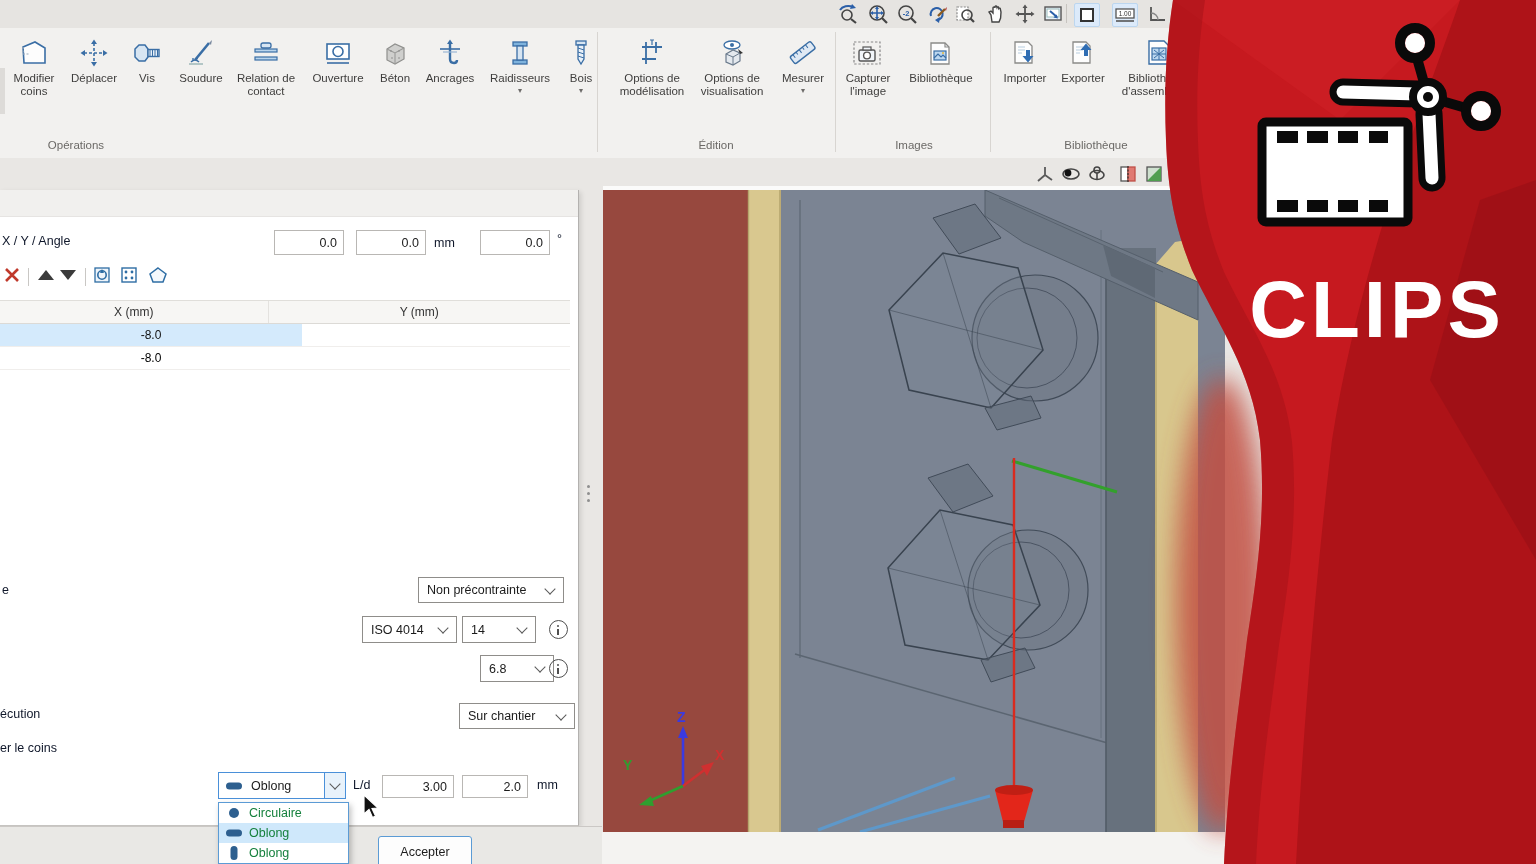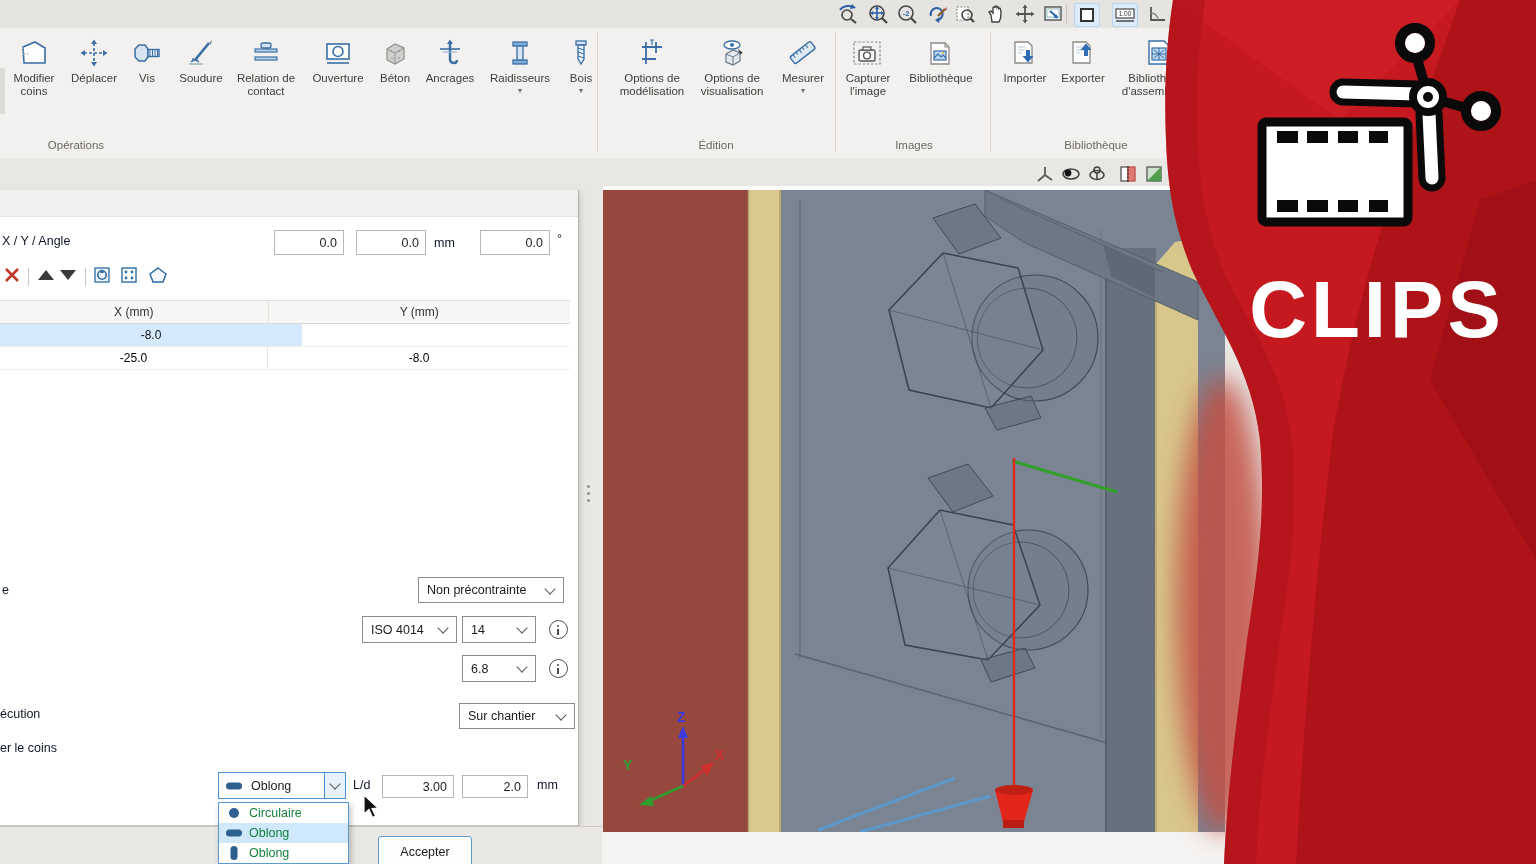--- a/index.html
+++ b/index.html
@@ -503,42 +503,41 @@
 
   <div class="tbl">
     <div class="hdr">
       <div class="cx">X (mm)</div>
       <div class="cy">Y (mm)</div>
     </div>
     <div class="row">
       <div class="cell cy sely">-8.0</div>
     </div>
     <div class="row">
-      <div class="cell cx">-25.0</div>
       <div class="cell cy">-8.0</div>
     </div>
   </div>
 
   <div class="lbl" style="left:2px;top:393px">e</div>
   <div class="cmb" style="left:418px;top:387px;width:146px;height:26px">
     <span class="val">Non précontrainte</span>
       <span class="chv"></span>
   </div>
 
   <div class="cmb" style="left:362px;top:426px;width:95px;height:27px">
     <span class="val">ISO 4014</span>
       <span class="chv"></span>
   </div>
   <div class="cmb" style="left:462px;top:426px;width:74px;height:27px">
     <span class="val">14</span>
       <span class="chv"></span>
   </div>
   <span class="inf" style="left:549px;top:430px"></span>
 
-  <div class="cmb" style="left:462px;top:465px;width:74px;height:27px">
+  <div class="cmb" style="left:480px;top:465px;width:74px;height:27px">
     <span class="val">6.8</span>
       <span class="chv"></span>
   </div>
   <span class="inf" style="left:549px;top:469px"></span>
 
   <div class="lbl" style="left:0;top:517px">écution</div>
   <div class="cmb" style="left:459px;top:513px;width:116px;height:26px">
     <span class="val">Sur chantier</span>
       <span class="chv"></span>
   </div>

